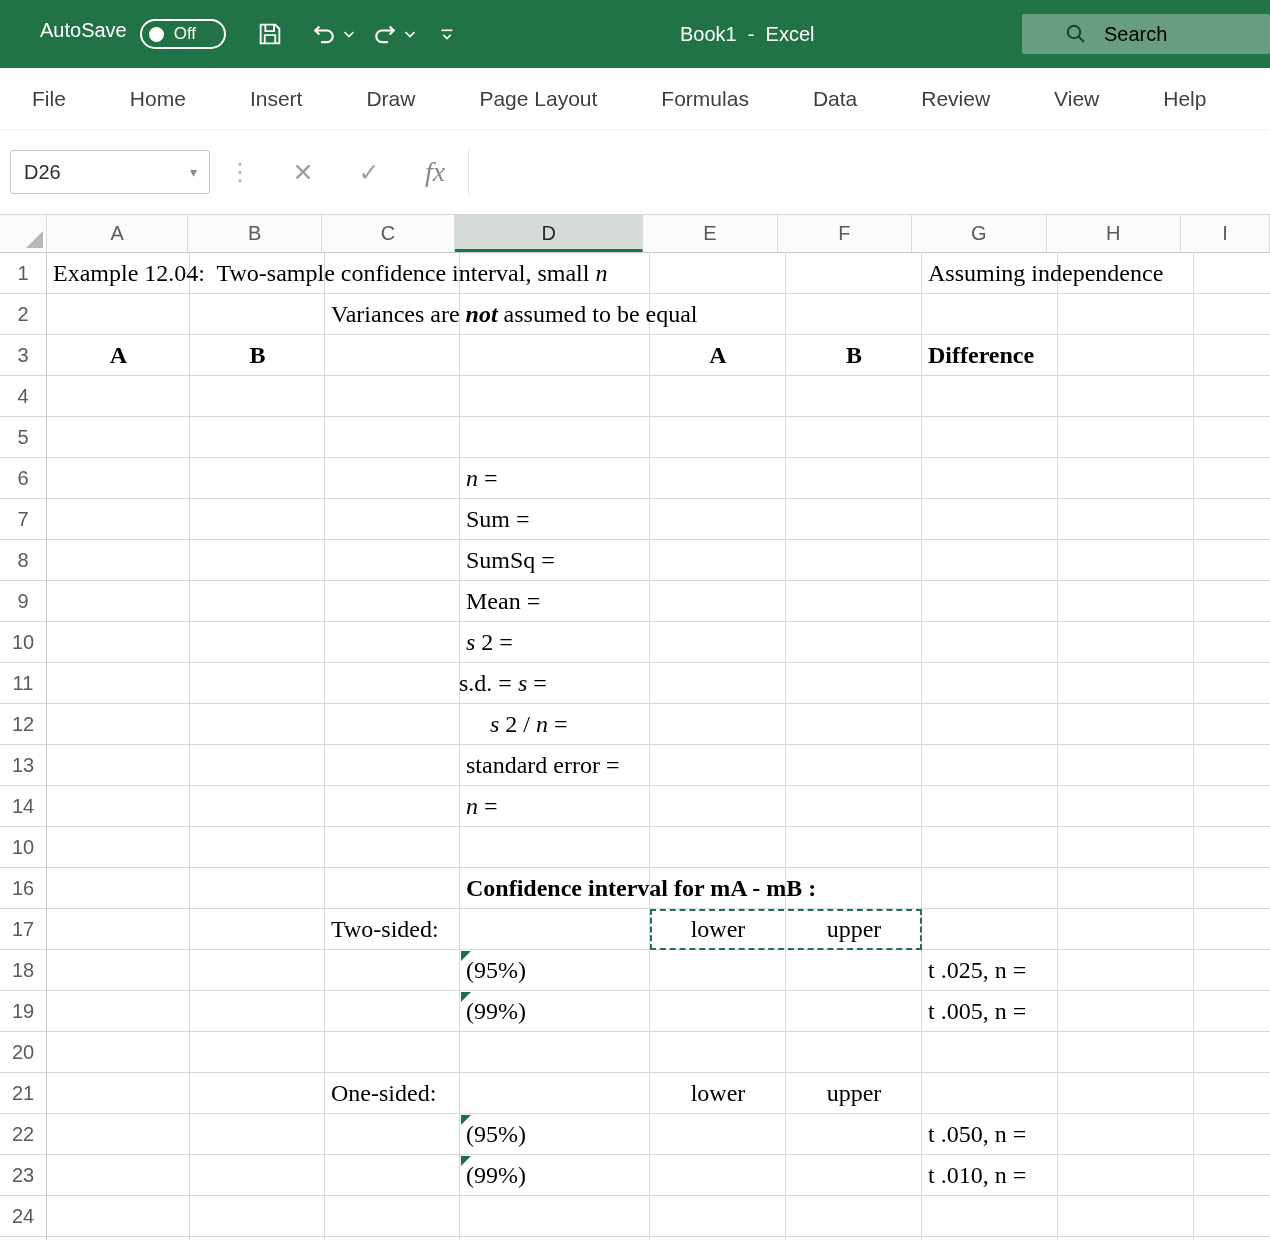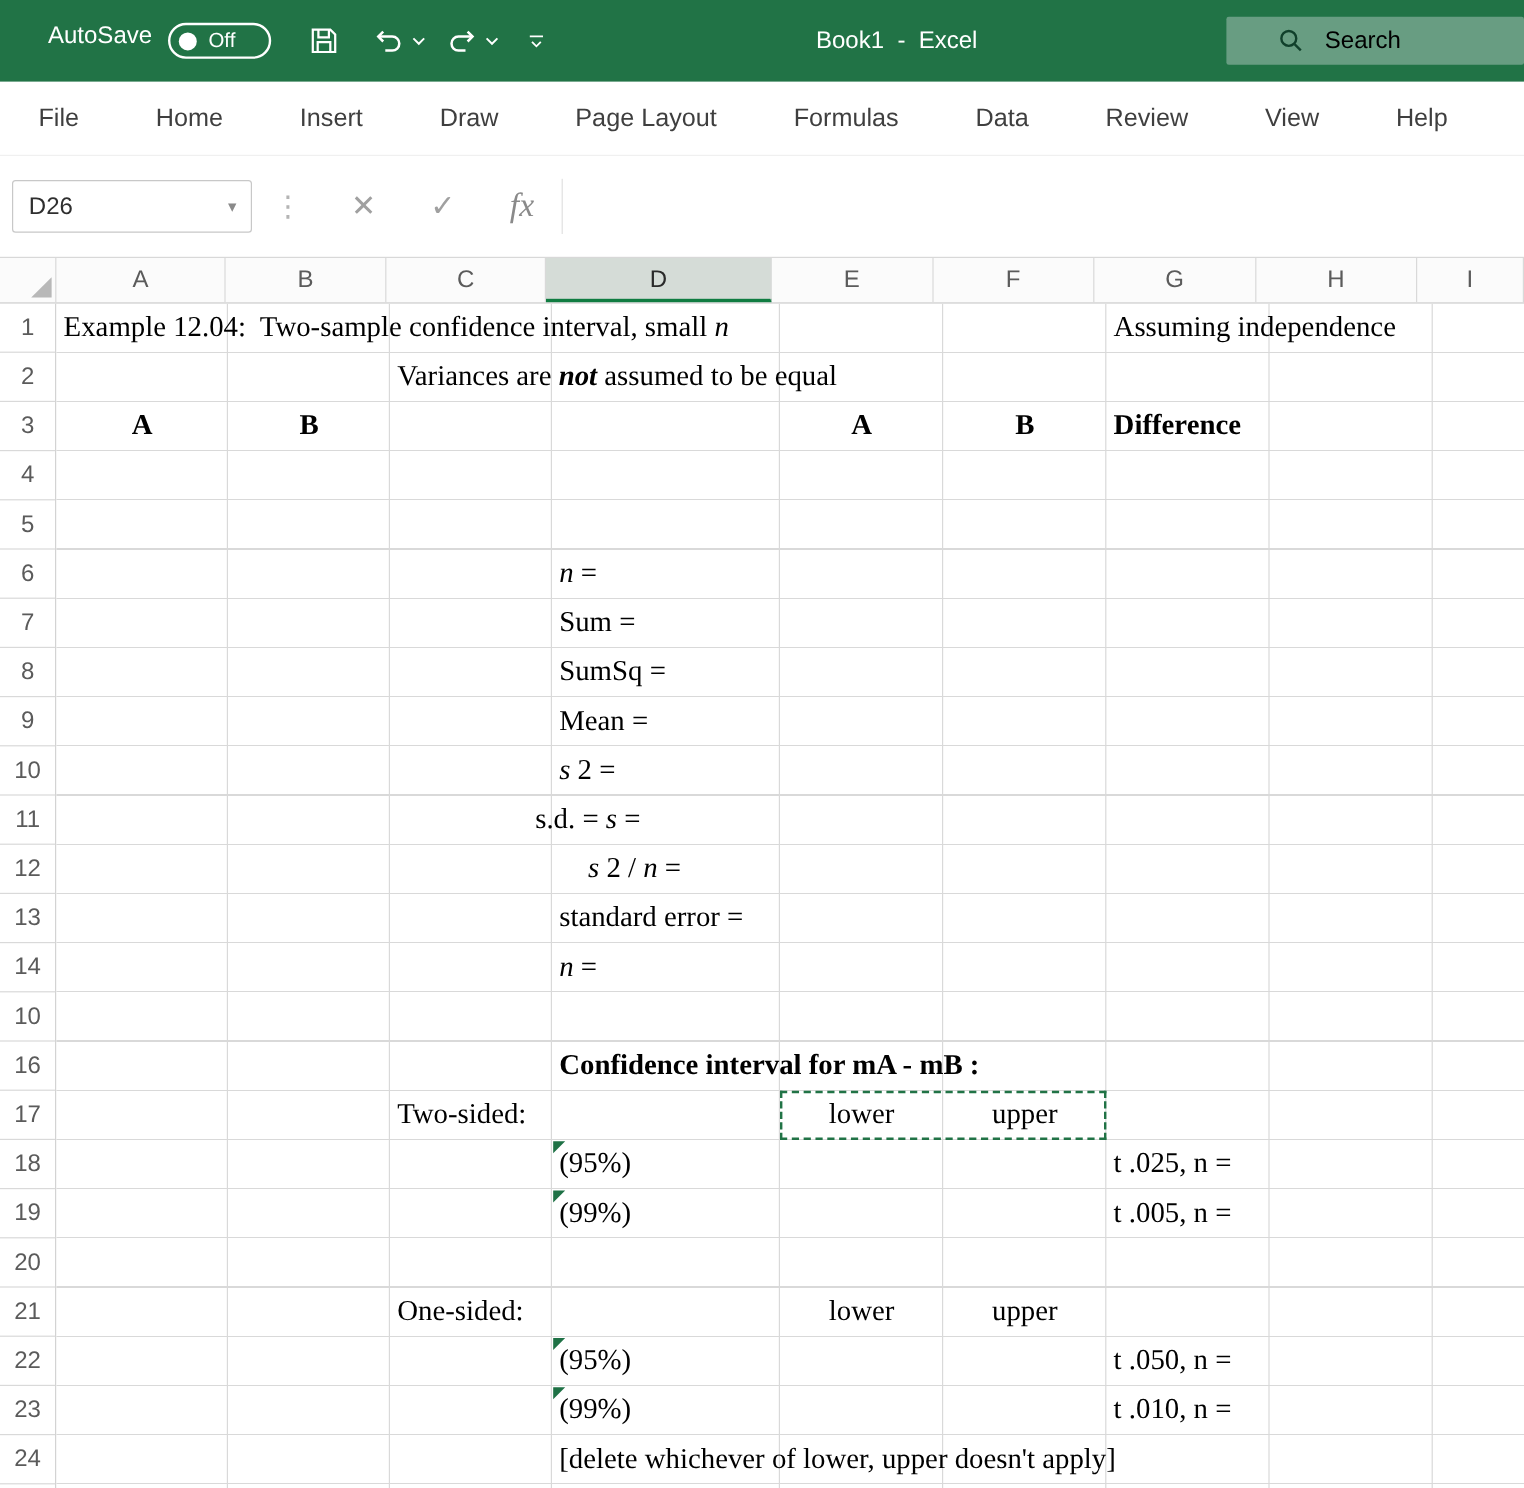--- a/index.html
+++ b/index.html
@@ -226,40 +226,39 @@
         <div class="cell center" style="left: 0px; top: 82px; width: 143px;"><span class="b ">A</span></div>
         <div class="cell center" style="left: 143px; top: 82px; width: 135px;"><span class="b ">B</span></div>
         <div class="cell center" style="left: 603px; top: 82px; width: 136px;"><span class="b ">A</span></div>
         <div class="cell center" style="left: 739px; top: 82px; width: 136px;"><span class="b ">B</span></div>
         <div class="cell" style="left: 875px; top: 82px; padding-left: 6px;"><span class="b ">Difference</span></div>
         <div class="cell" style="left: 413px; top: 205px; padding-left: 6px;"><span class="i">n</span><span class=""> =</span></div>
         <div class="cell" style="left: 413px; top: 246px; padding-left: 6px;"><span class="">Sum =</span></div>
         <div class="cell" style="left: 413px; top: 287px; padding-left: 6px;"><span class="">SumSq =</span></div>
         <div class="cell" style="left: 413px; top: 328px; padding-left: 6px;"><span class="">Mean =</span></div>
         <div class="cell" style="left: 413px; top: 369px; padding-left: 6px;"><span class="i">s</span><span class=""> 2 =</span></div>
-        <div class="cell" style="left: 393px; top: 410px; padding-left: 6px;"><span class="">s.d. = </span><span class="i">s</span><span class=""> =</span></div>
+        <div class="cell" style="left: 406px; top: 410px; padding-left: 6px;"><span class="">s.d. = </span><span class="i">s</span><span class=""> =</span></div>
         <div class="cell" style="left: 413px; top: 451px; padding-left: 6px; margin-left: 24px;"><span class="i">s</span><span class=""> 2 / </span><span class="i">n</span><span class=""> =</span></div>
         <div class="cell" style="left: 413px; top: 492px; padding-left: 6px;"><span class="">standard error =</span></div>
         <div class="cell" style="left: 413px; top: 533px; padding-left: 6px;"><span class="i">n</span><span class=""> =</span></div>
         <div class="cell" style="left: 413px; top: 615px; padding-left: 6px;"><span class="b ">Confidence interval for mA - mB :</span></div>
         <div class="cell" style="left: 278px; top: 656px; padding-left: 6px;"><span class="">Two-sided:</span></div>
         <div class="cell center" style="left: 603px; top: 656px; width: 136px;"><span class="">lower</span></div>
         <div class="cell center" style="left: 739px; top: 656px; width: 136px;"><span class="">upper</span></div>
         <div class="cell" style="left: 413px; top: 697px; padding-left: 6px;"><span class="">(95%)</span></div>
         <div class="cell" style="left: 875px; top: 697px; padding-left: 6px;"><span class="">t .025, n =</span></div>
         <div class="cell" style="left: 413px; top: 738px; padding-left: 6px;"><span class="">(99%)</span></div>
         <div class="cell" style="left: 875px; top: 738px; padding-left: 6px;"><span class="">t .005, n =</span></div>
         <div class="cell" style="left: 278px; top: 820px; padding-left: 6px;"><span class="">One-sided:</span></div>
         <div class="cell center" style="left: 603px; top: 820px; width: 136px;"><span class="">lower</span></div>
         <div class="cell center" style="left: 739px; top: 820px; width: 136px;"><span class="">upper</span></div>
         <div class="cell" style="left: 413px; top: 861px; padding-left: 6px;"><span class="">(95%)</span></div>
         <div class="cell" style="left: 875px; top: 861px; padding-left: 6px;"><span class="">t .050, n =</span></div>
         <div class="cell" style="left: 413px; top: 902px; padding-left: 6px;"><span class="">(99%)</span></div>
         <div class="cell" style="left: 875px; top: 902px; padding-left: 6px;"><span class="">t .010, n =</span></div>
-        <div class="cell" style="left: 413px; top: 943px; padding-left: 6px;"><span class="">[delete whichever of lower, upper doesn't apply]</span></div>
         <div class="ants" style="left: 603px; top: 656px; width: 272px; height: 41px;"></div>
         <div class="err-tri" style="left: 414px; top: 698px;"></div>
         <div class="err-tri" style="left: 414px; top: 739px;"></div>
         <div class="err-tri" style="left: 414px; top: 862px;"></div>
         <div class="err-tri" style="left: 414px; top: 903px;"></div>
       </div>
   </div>
 </div>
 
 </body></html>

